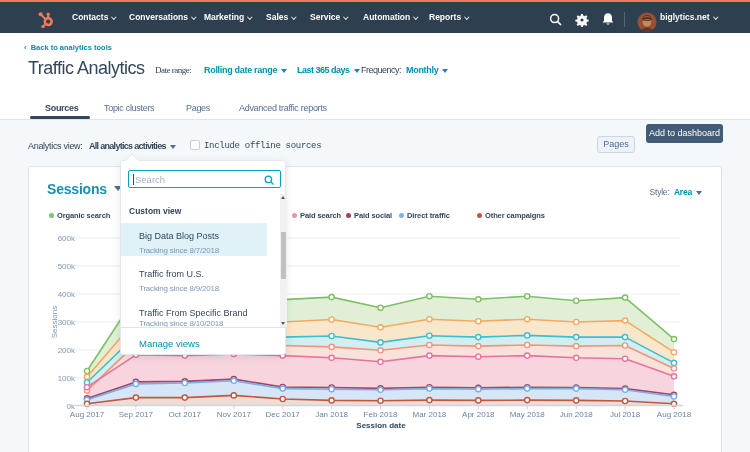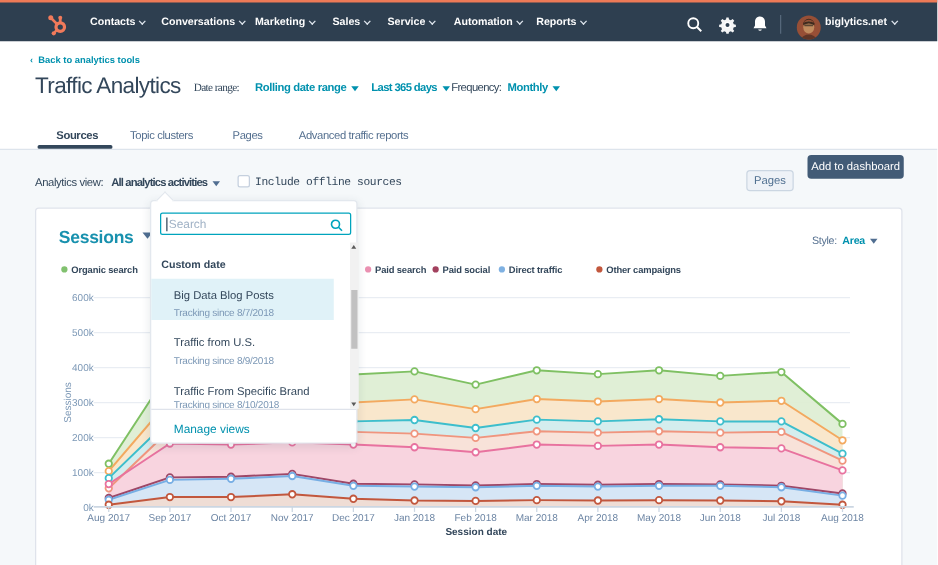--- a/index.html
+++ b/index.html
@@ -302,21 +302,21 @@
 
 <div class="abs" id="panel">
   <div class="arrow"></div>
   <div id="searchbox">
       <span class="ph">Search</span>
     <svg style="position:absolute; right:5px; top:3.5px;" width="11" height="11" viewBox="0 0 11 11">
         <circle cx="4.4" cy="4.4" r="3.2" stroke="#00a4bd" stroke-width="1.3" fill="none"></circle>
         <path d="M6.8 6.8 L9.6 9.6" stroke="#00a4bd" stroke-width="1.3"></path>
       </svg>
   </div>
-  <div id="cviews">Custom date</div>
+  <div id="cviews">Custom view</div>
   <div class="item" style="top:62px; background:#e0f2f8;">
     <div class="t">Big Data Blog Posts</div>
     <div class="s">Tracking since 8/7/2018</div>
   </div>
   <div class="item" style="top:100px;">
     <div class="t">Traffic from U.S.</div>
     <div class="s">Tracking since 8/9/2018</div>
   </div>
   <div class="item" style="top:139px; height:27px; overflow:hidden;">
     <div class="t">Traffic From Specific Brand</div>

